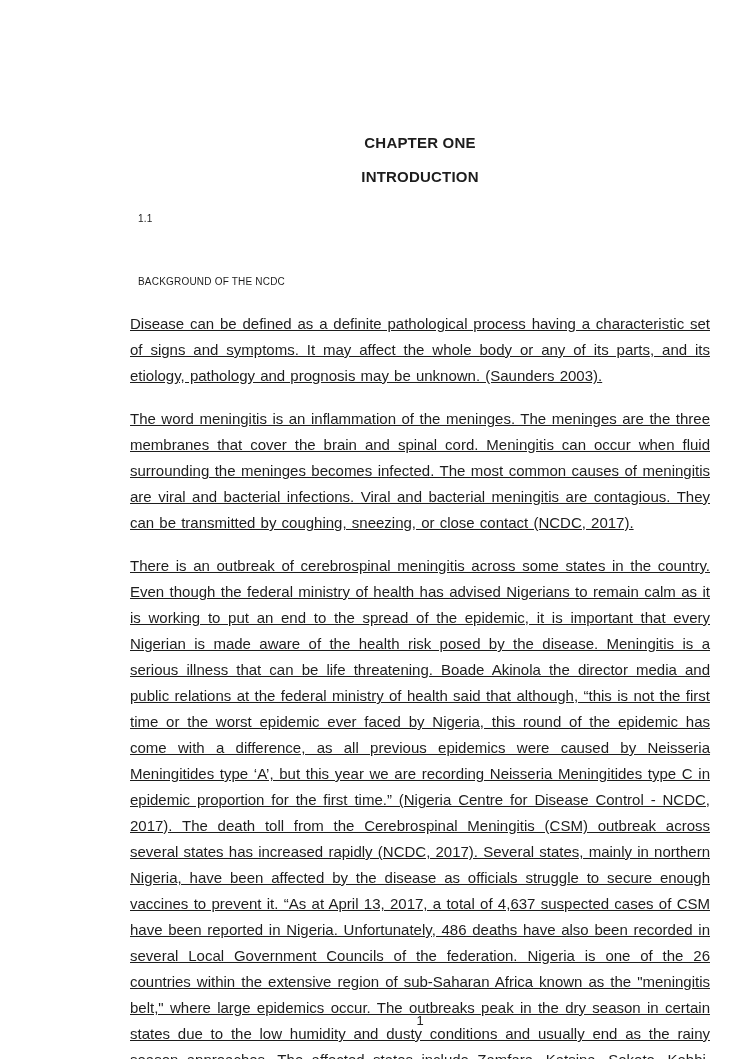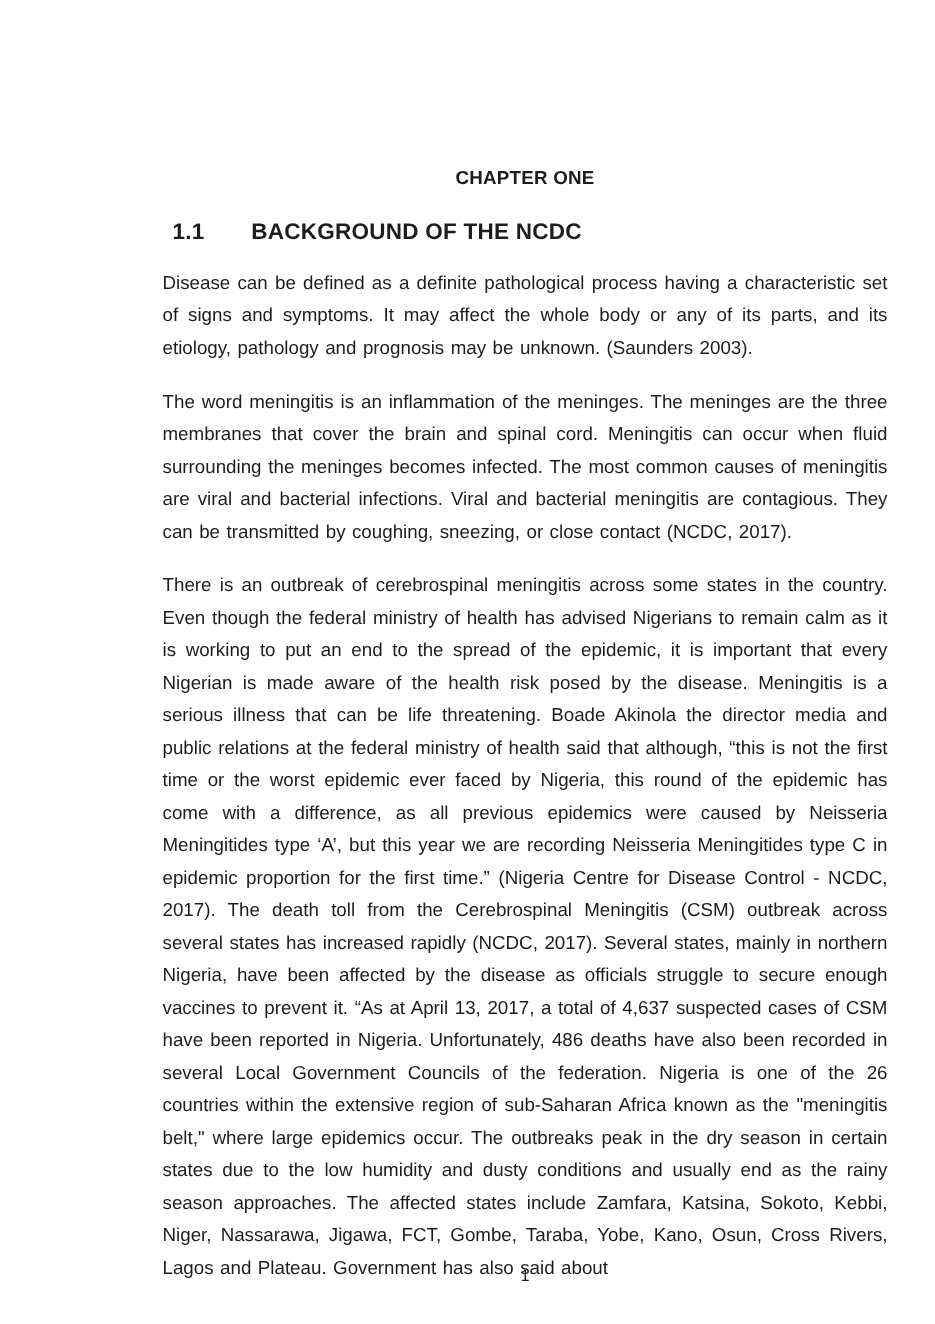--- a/index.html
+++ b/index.html
@@ -23,56 +23,59 @@
   }
   .heading-center {
     text-align: center;
     font-weight: bold;
     font-size: 15px;
     line-height: 26px;
     letter-spacing: 0.2px;
   }
   .section-heading {
     display: flex;
-    font-weight: bold;
-    font-size: 18px;
+    font-weight: normal;
+    font-size: 10px;
     line-height: 26px;
     letter-spacing: 0.2px;
+    flex-direction: column;
   }
   .section-number {
     display: inline-block;
     width: 47px;
     flex: 0 0 47px;
   }
   .body-paragraph {
     font-size: 15px;
     line-height: 26px;
     text-align: justify;
     text-justify: inter-word;
     margin-bottom: 17px;
     word-spacing: 1px;
+    text-decoration: underline;
   }
   .page-number {
     position: absolute;
     top: 981px;
     left: 90px;
     width: 596px;
     text-align: center;
     font-size: 13px;
     color: #1d1d1d;
   }
 </style>
 </head>
 <body>
 
 <div class="page">
   <div class="content">
 
     <div class="heading-center">CHAPTER ONE</div>
 
+    <div class="heading-center">INTRODUCTION</div>
 
     <div class="section-heading">
       <span class="section-number">1.1</span>
       <span class="section-title">BACKGROUND OF THE NCDC</span>
     </div>
 
     <div class="body-paragraph">Disease can be defined as a definite pathological process having a characteristic set of signs and symptoms. It may affect the whole body or any of its parts, and its etiology, pathology and prognosis may be unknown. (Saunders 2003).</div>
 
     <div class="body-paragraph">The word meningitis is an inflammation of the meninges. The meninges are the three membranes that cover the brain and spinal cord. Meningitis can occur when fluid surrounding the meninges becomes infected. The most common causes of meningitis are viral and bacterial infections. Viral and bacterial meningitis are contagious. They can be transmitted by coughing, sneezing, or close contact (NCDC, 2017).</div>
 

